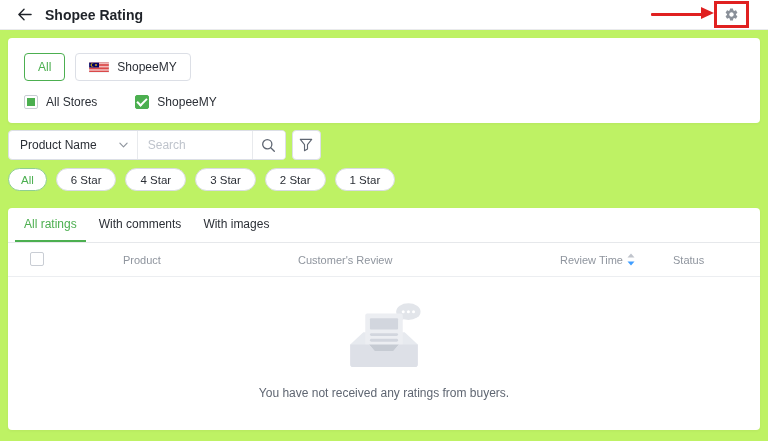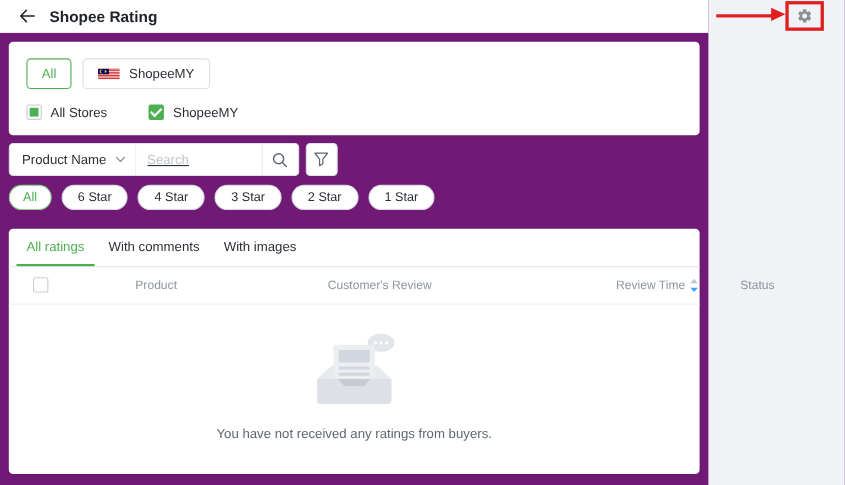--- a/index.html
+++ b/index.html
@@ -1,17 +1,17 @@
 <!DOCTYPE html>
 <html><head>
 <meta charset="utf-8">
 <style>
   html,body{margin:0;padding:0;}
   body{width:768px;height:441px;background:#f0f2f5;font-family:"Liberation Sans",sans-serif;overflow:hidden;}
-  .page{position:relative;width:644px;height:441px;background:#701a75;}
+  .page{position:relative;width:768px;height:441px;background:#bef264;}
 
   
   header{height:30px;background:#fff;display:flex;align-items:center;padding:0 17px;position:relative;border-bottom:1px solid #e9eaec;box-sizing:border-box;}
   .back{display:flex;align-items:center;margin-right:13px;cursor:pointer;}
   .page-title{font-size:14px;font-weight:bold;color:#1f2329;margin:0;}
   .anno-line{position:absolute;left:651px;top:13px;width:52px;height:3px;background:#e02020;border-radius:1px;}
   .anno-head{position:absolute;left:701px;top:7px;width:0;height:0;border-left:13px solid #e02020;border-top:6px solid transparent;border-bottom:6px solid transparent;}
   .anno-box{position:absolute;left:714px;top:1px;width:29px;height:21px;border:3px solid #e02020;display:flex;align-items:center;justify-content:center;}
   .gear{display:flex;cursor:pointer;}
 
@@ -25,22 +25,22 @@
   .store-checks{display:flex;gap:38px;margin-top:14px;align-items:center;}
   .check-row{display:inline-flex;align-items:center;gap:8px;font-size:12px;color:#2b2f36;cursor:pointer;}
   .cb{width:14px;height:14px;border:1px solid #c9cdd4;border-radius:2px;background:#fff;display:inline-flex;align-items:center;justify-content:center;box-sizing:border-box;cursor:pointer;}
   .cb.indeterminate .cb-inner{width:8px;height:8px;background:#4caf50;}
   .cb.checked{background:#4caf50;border-color:#4caf50;}
   .cb .tick{width:4px;height:8px;border-right:2px solid #fff;border-bottom:2px solid #fff;transform:rotate(45deg);margin-top:-2px;}
 
   
   .filter-row{margin:7px 8px 0;display:flex;gap:6px;align-items:center;}
   .search-group{display:flex;align-items:stretch;background:#fff;border:1px solid #dcdfe6;border-radius:4px;height:30px;box-sizing:border-box;overflow:hidden;}
-  .dropdown{display:flex;align-items:center;gap:8px;padding:0 9px 0 11px;font-size:12px;color:#2b2f36;border-right:1px solid #e8eaed;cursor:pointer;}
-  .search-input{border:none;outline:none;width:94px;padding:0 10px;font-size:12px;color:#2b2f36;font-family:inherit;background:#fff;text-decoration:underline;}
+  .dropdown{display:flex;align-items:center;gap:22px;padding:0 9px 0 11px;font-size:12px;color:#2b2f36;border-right:1px solid #e8eaed;cursor:pointer;}
+  .search-input{border:none;outline:none;width:94px;padding:0 10px;font-size:12px;color:#2b2f36;font-family:inherit;background:#fff;}
   .search-input::placeholder{color:#bfc4cc;}
   .search-btn{width:33px;border:none;border-left:1px solid #e8eaed;background:#fff;display:flex;align-items:center;justify-content:center;cursor:pointer;}
   .filter-btn{width:29px;height:30px;border:1px solid #dcdfe6;border-radius:4px;background:#fff;display:flex;align-items:center;justify-content:center;cursor:pointer;box-sizing:border-box;}
 
   
   .pills{margin:8px 8px 0;display:flex;gap:9px;align-items:center;}
   .pill{height:23px;box-sizing:border-box;padding:0 14px;border-radius:12px;border:1px solid #d8dbe1;background:#fff;font-size:11.5px;color:#2b2f36;cursor:pointer;font-family:inherit;display:inline-flex;align-items:center;}
   .pill.active{border-color:#8fce92;color:#4caf50;padding:0 12px;}
 
   

